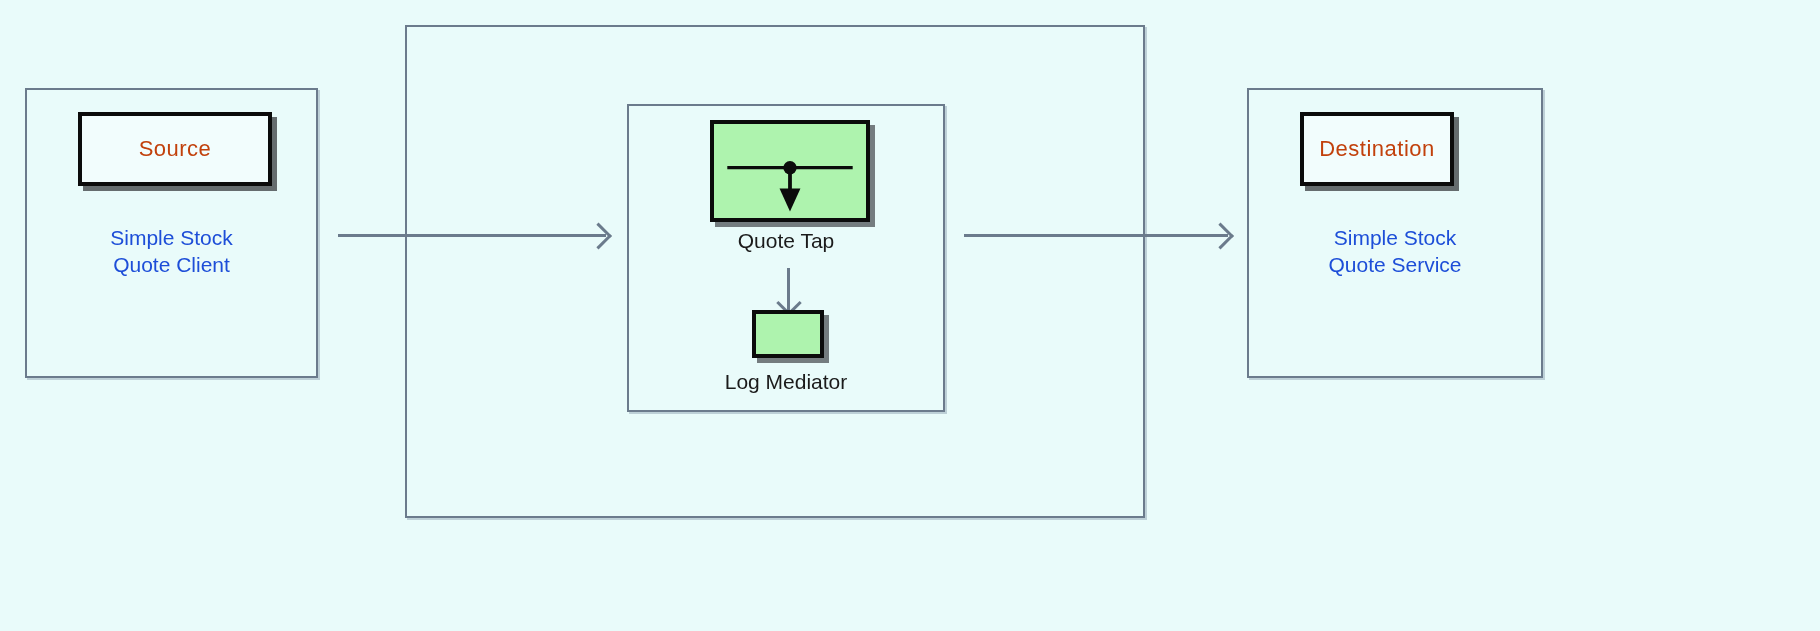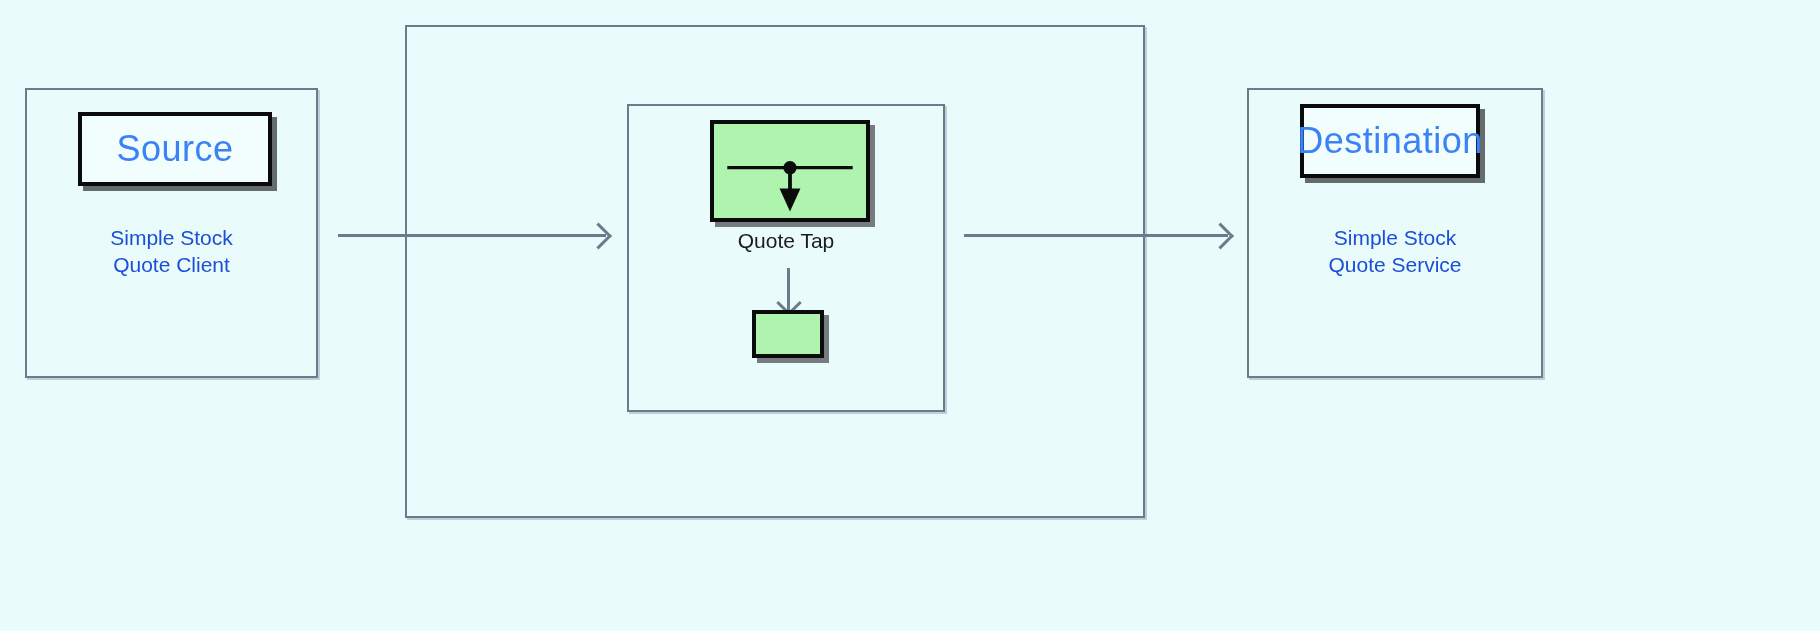--- a/index.html
+++ b/index.html
@@ -31,22 +31,22 @@
     position: absolute;
     box-sizing: border-box;
     border: 4px solid #0b0b0b;
     background: #f2fdfd;
     box-shadow: 5px 5px 0 0 rgba(20,20,25,0.62);
     display: flex;
     align-items: center;
     justify-content: center;
   }
   .node-box-label {
-    font-size: 36px;
-    color: #3b82f6;
+    font-size: 22px;
+    color: #c2410c;
     letter-spacing: 0.5px;
     line-height: 1;
     white-space: nowrap;
   }
 
   
   .green-box {
     position: absolute;
     box-sizing: border-box;
     border: 4px solid #0b0b0b;
@@ -146,25 +146,26 @@
   </div>
 
   <div class="caption-sm" style="left:627px; top:228px; width:318px;">Quote Tap</div>
 
   <div class="v-arrow" style="left:787px; top:268px; height:42px;"></div>
 
   <div class="green-box" style="left:752px; top:310px; width:72px; height:48px;">
     <svg class="wiretap-glyph" viewBox="0 0 72 48" preserveAspectRatio="none"></svg>
   </div>
 
+  <div class="caption-sm" style="left:627px; top:369px; width:318px;">Log Mediator</div>
 
   <div class="h-arrow" style="left:964px; top:234px; width:264px;"></div>
 
   <div class="plain-box" style="left:1247px; top:88px; width:296px; height:290px;"></div>
 
-  <div class="node-box" style="left:1300px; top:104px; width:180px; height:74px;">
+  <div class="node-box" style="left:1300px; top:112px; width:154px; height:74px;">
     <span class="node-box-label">Destination</span>
   </div>
 
   <div class="caption" style="left:1247px; top:224px; width:296px;">Simple Stock
 Quote Service</div>
 
 </div>
 
 </body></html>

